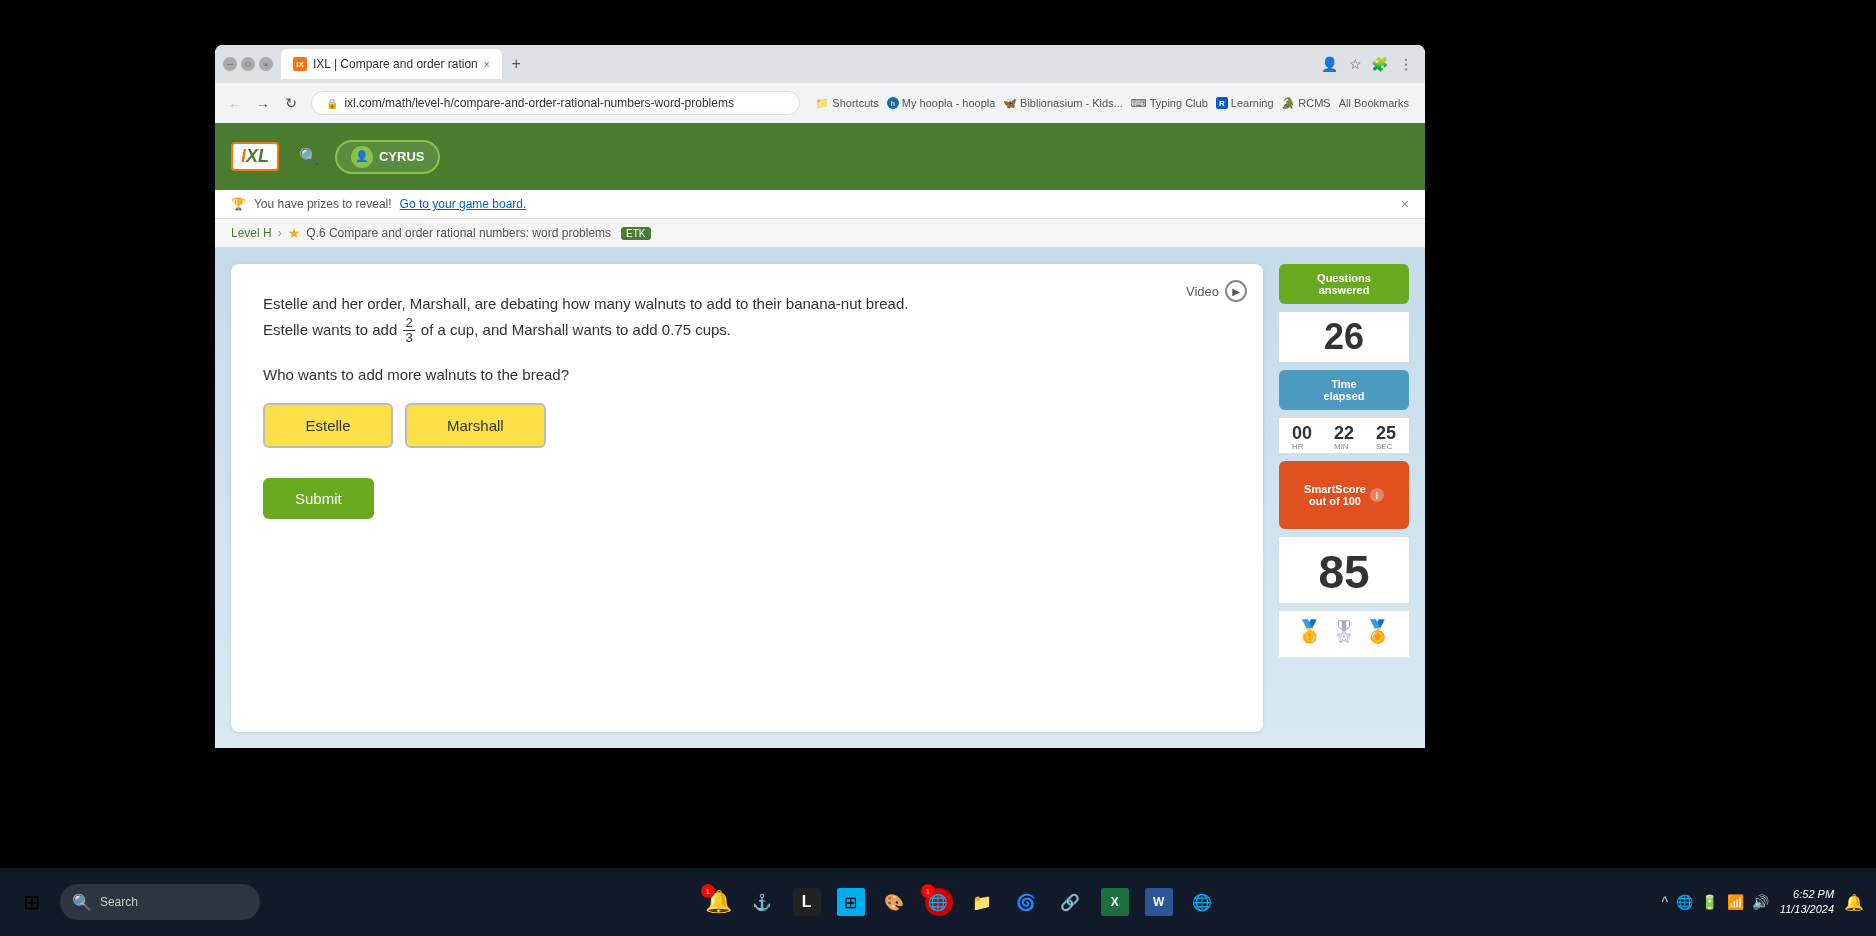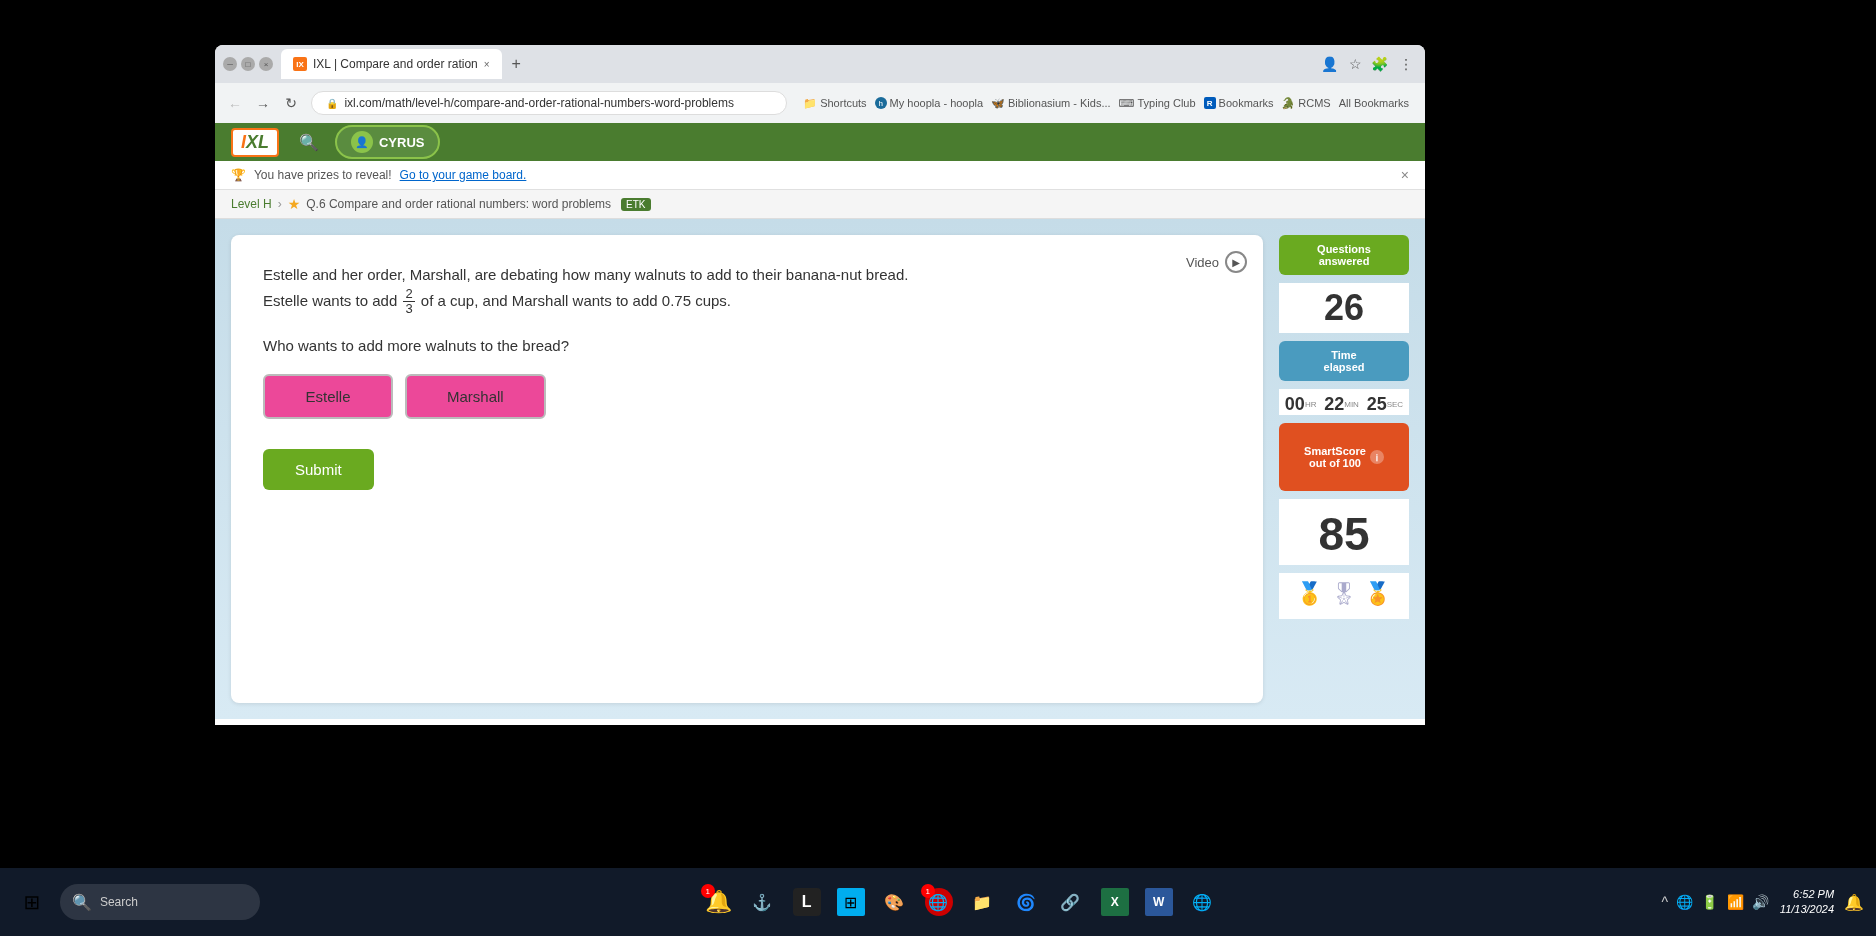--- a/index.html
+++ b/index.html
@@ -128,21 +128,21 @@
       display: flex; align-items: center; gap: 3px;
     }
     .all-bookmarks {
       font-size: 11px; color: #555; cursor: pointer; margin-left: auto; margin-right: 8px;
       white-space: nowrap;
     }
 
     
     .ixl-header {
       background: #4a7c2f;
-      height: 38px;
+      height: 67px;
       display: flex;
       align-items: center;
       padding: 0 16px;
       position: relative;
     }
     .ixl-logo {
       background: #fff;
       border: 2px solid #f97316;
       border-radius: 4px;
       padding: 2px 8px;
@@ -296,21 +296,21 @@
       gap: 12px;
       margin-bottom: 30px;
     }
 
     .answer-btn {
       border: 2px solid #bbb;
       border-radius: 6px;
       padding: 12px 40px;
       font-size: 15px;
       cursor: pointer;
-      background: #ec4899;
+      background: #fde047;
       color: #333;
       min-width: 130px;
       text-align: center;
     }
 
     .submit-btn {
       background: #6aaa20;
       color: #fff;
       border: none;
       border-radius: 6px;
@@ -359,22 +359,22 @@
 
     .time-display {
       background: #fff;
       display: flex;
       justify-content: space-around;
       padding: 6px 4px 2px;
       gap: 4px;
     }
     .time-unit {
       display: flex;
-      flex-direction: row;
-      align-items: center;
+      flex-direction: column;
+      align-items: flex-start;
     }
     .time-value {
       font-size: 18px;
       font-weight: bold;
       color: #333;
       line-height: 1;
     }
     .time-label {
       font-size: 8px;
       color: #888;
@@ -556,21 +556,21 @@
       <span class="bookmark-item">
         <span>🦋</span>
         <span>Biblionasium - Kids...</span>
       </span>
       <span class="bookmark-item">
         <span>⌨</span>
         <span>Typing Club</span>
       </span>
       <span class="bookmark-item">
         <span style="width:12px;height:12px;background:#005bbb;border-radius:2px;display:inline-flex;align-items:center;justify-content:center;font-size:8px;color:#fff;font-weight:bold;">R</span>
-        <span>Bookmarks</span>
+        <span>Learning</span>
       </span>
       <span class="bookmark-item">
         <span>🐊</span>
         <span>RCMS</span>
       </span>
     </div>
     <span class="all-bookmarks">All Bookmarks</span>
   </div>
 
   <div class="ixl-header">

